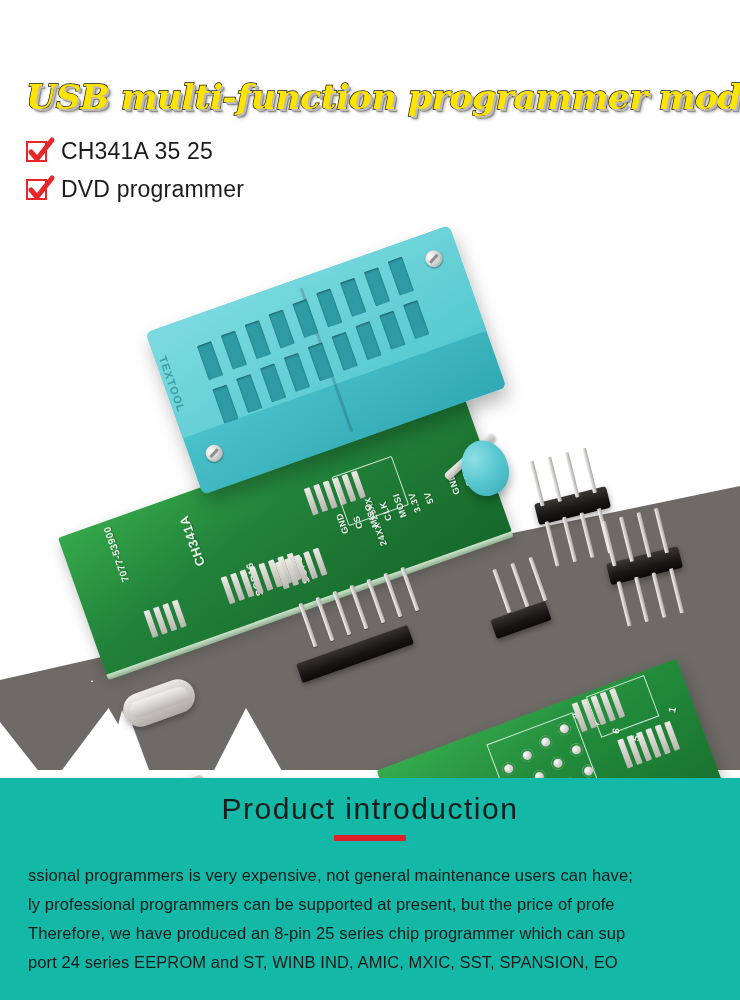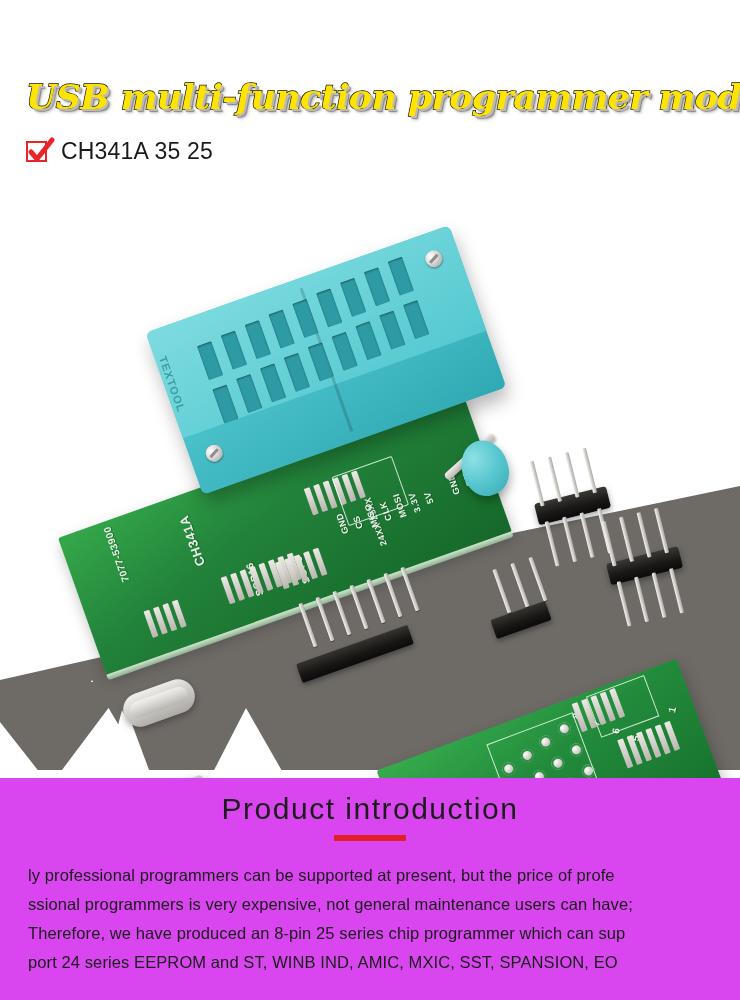--- a/index.html
+++ b/index.html
@@ -200,21 +200,21 @@
     position:absolute; width:74px; height:22px; border-radius:3px;
     background:linear-gradient(180deg,#3a3835 0%,#1a1917 55%,#0b0a0a 100%);
     box-shadow:0 3px 6px rgba(0,0,0,.35);
   }
   .loose .p{
     position:absolute; width:4px; height:46px;
     background:linear-gradient(90deg,#f8f7f5,#a8a5a0); border-radius:1px;
   }
 
   
-  .intro { position:absolute; left:0; top:778px; width:740px; height:222px; background:#d946ef; }
+  .intro { position:absolute; left:0; top:778px; width:740px; height:222px; background:#14b8a6; }
   .intro-title{
     text-align:center; font-size:30px; color:#1c1c1c; letter-spacing:1.5px;
     font-family:"Liberation Sans", sans-serif; padding-top:14px;
   }
   .intro-rule{
     width:72px; height:6px; background:#e01f26; margin:9px auto 0; border-radius:1px;
   }
   .intro-body{
     margin:20px 28px 0 28px; font-size:16.5px; line-height:29px; color:#1a1a1a;
     font-family:"Liberation Sans", sans-serif; letter-spacing:.1px;
@@ -234,20 +234,28 @@
 
       <div class="bullet">
         <span class="chk">
           <svg width="30" height="30" viewBox="0 0 30 30" aria-hidden="true">
             <path d="M5 16 L11 23 L26 4" stroke="#e8262a" stroke-width="5" fill="none" stroke-linecap="round" stroke-linejoin="round"></path>
           </svg>
         </span>
         <span class="bullet-label">CH341A 35 25</span>
       </div>
 
+      <div class="bullet">
+        <span class="chk">
+          <svg width="30" height="30" viewBox="0 0 30 30" aria-hidden="true">
+            <path d="M5 16 L11 23 L26 4" stroke="#e8262a" stroke-width="5" fill="none" stroke-linecap="round" stroke-linejoin="round"></path>
+          </svg>
+        </span>
+        <span class="bullet-label">DVD programmer</span>
+      </div>
 
     </div>
   </div>
 
   <div class="hero">
 
     <svg class="bg-grey" width="740" height="566" viewBox="0 0 740 566" aria-hidden="true">
       <rect x="0" y="0" width="740" height="566" fill="#ffffff"></rect>
 
       <path d="M0,468 L740,300 L740,566 L0,566 Z" fill="#6e6b67"></path>
@@ -476,20 +484,20 @@
         <div class="p" style="left:60px; top:20px;"></div>
       </div>
 
     </div>
   </div>
 
   <div class="intro">
     <div class="intro-title">Product introduction</div>
     <div class="intro-rule"></div>
     <div class="intro-body">
+      <span class="ln">ssional programmers is very expensive, not general maintenance users can have;</span>
       <span class="ln">ly professional programmers can be supported at present, but the price of profe</span>
-      <span class="ln">ssional programmers is very expensive, not general maintenance users can have;</span>
       <span class="ln">Therefore, we have produced an 8-pin 25 series chip programmer which can sup</span>
       <span class="ln">port 24 series EEPROM and ST, WINB IND, AMIC, MXIC, SST, SPANSION, EO</span>
     </div>
   </div>
 
 </div>
 
 </body></html>

